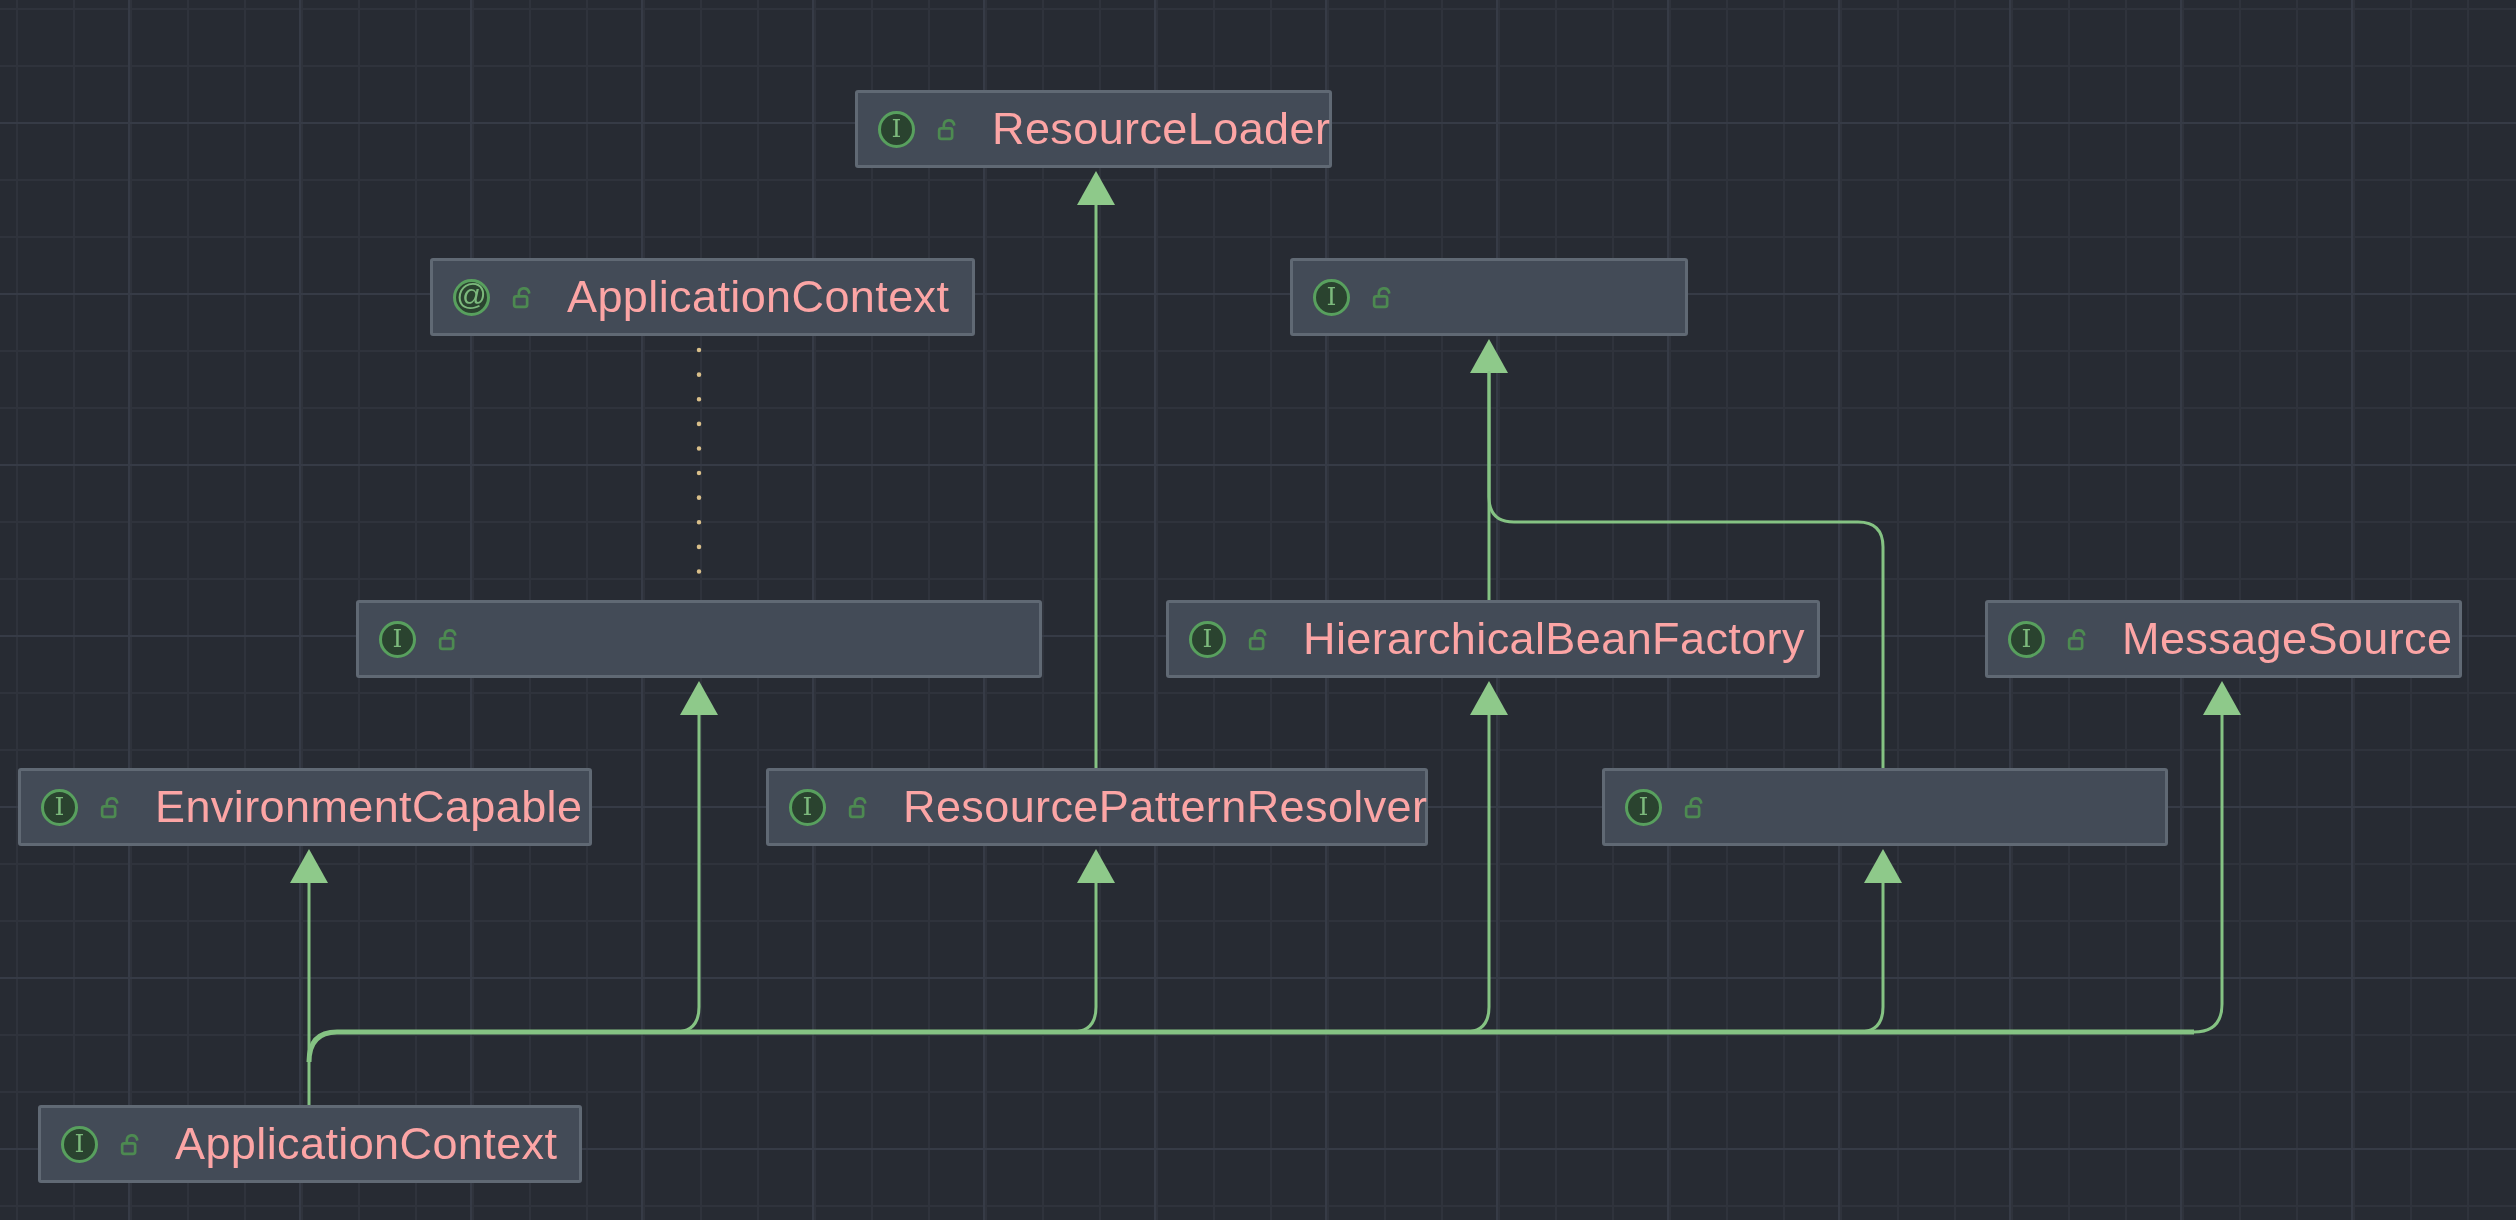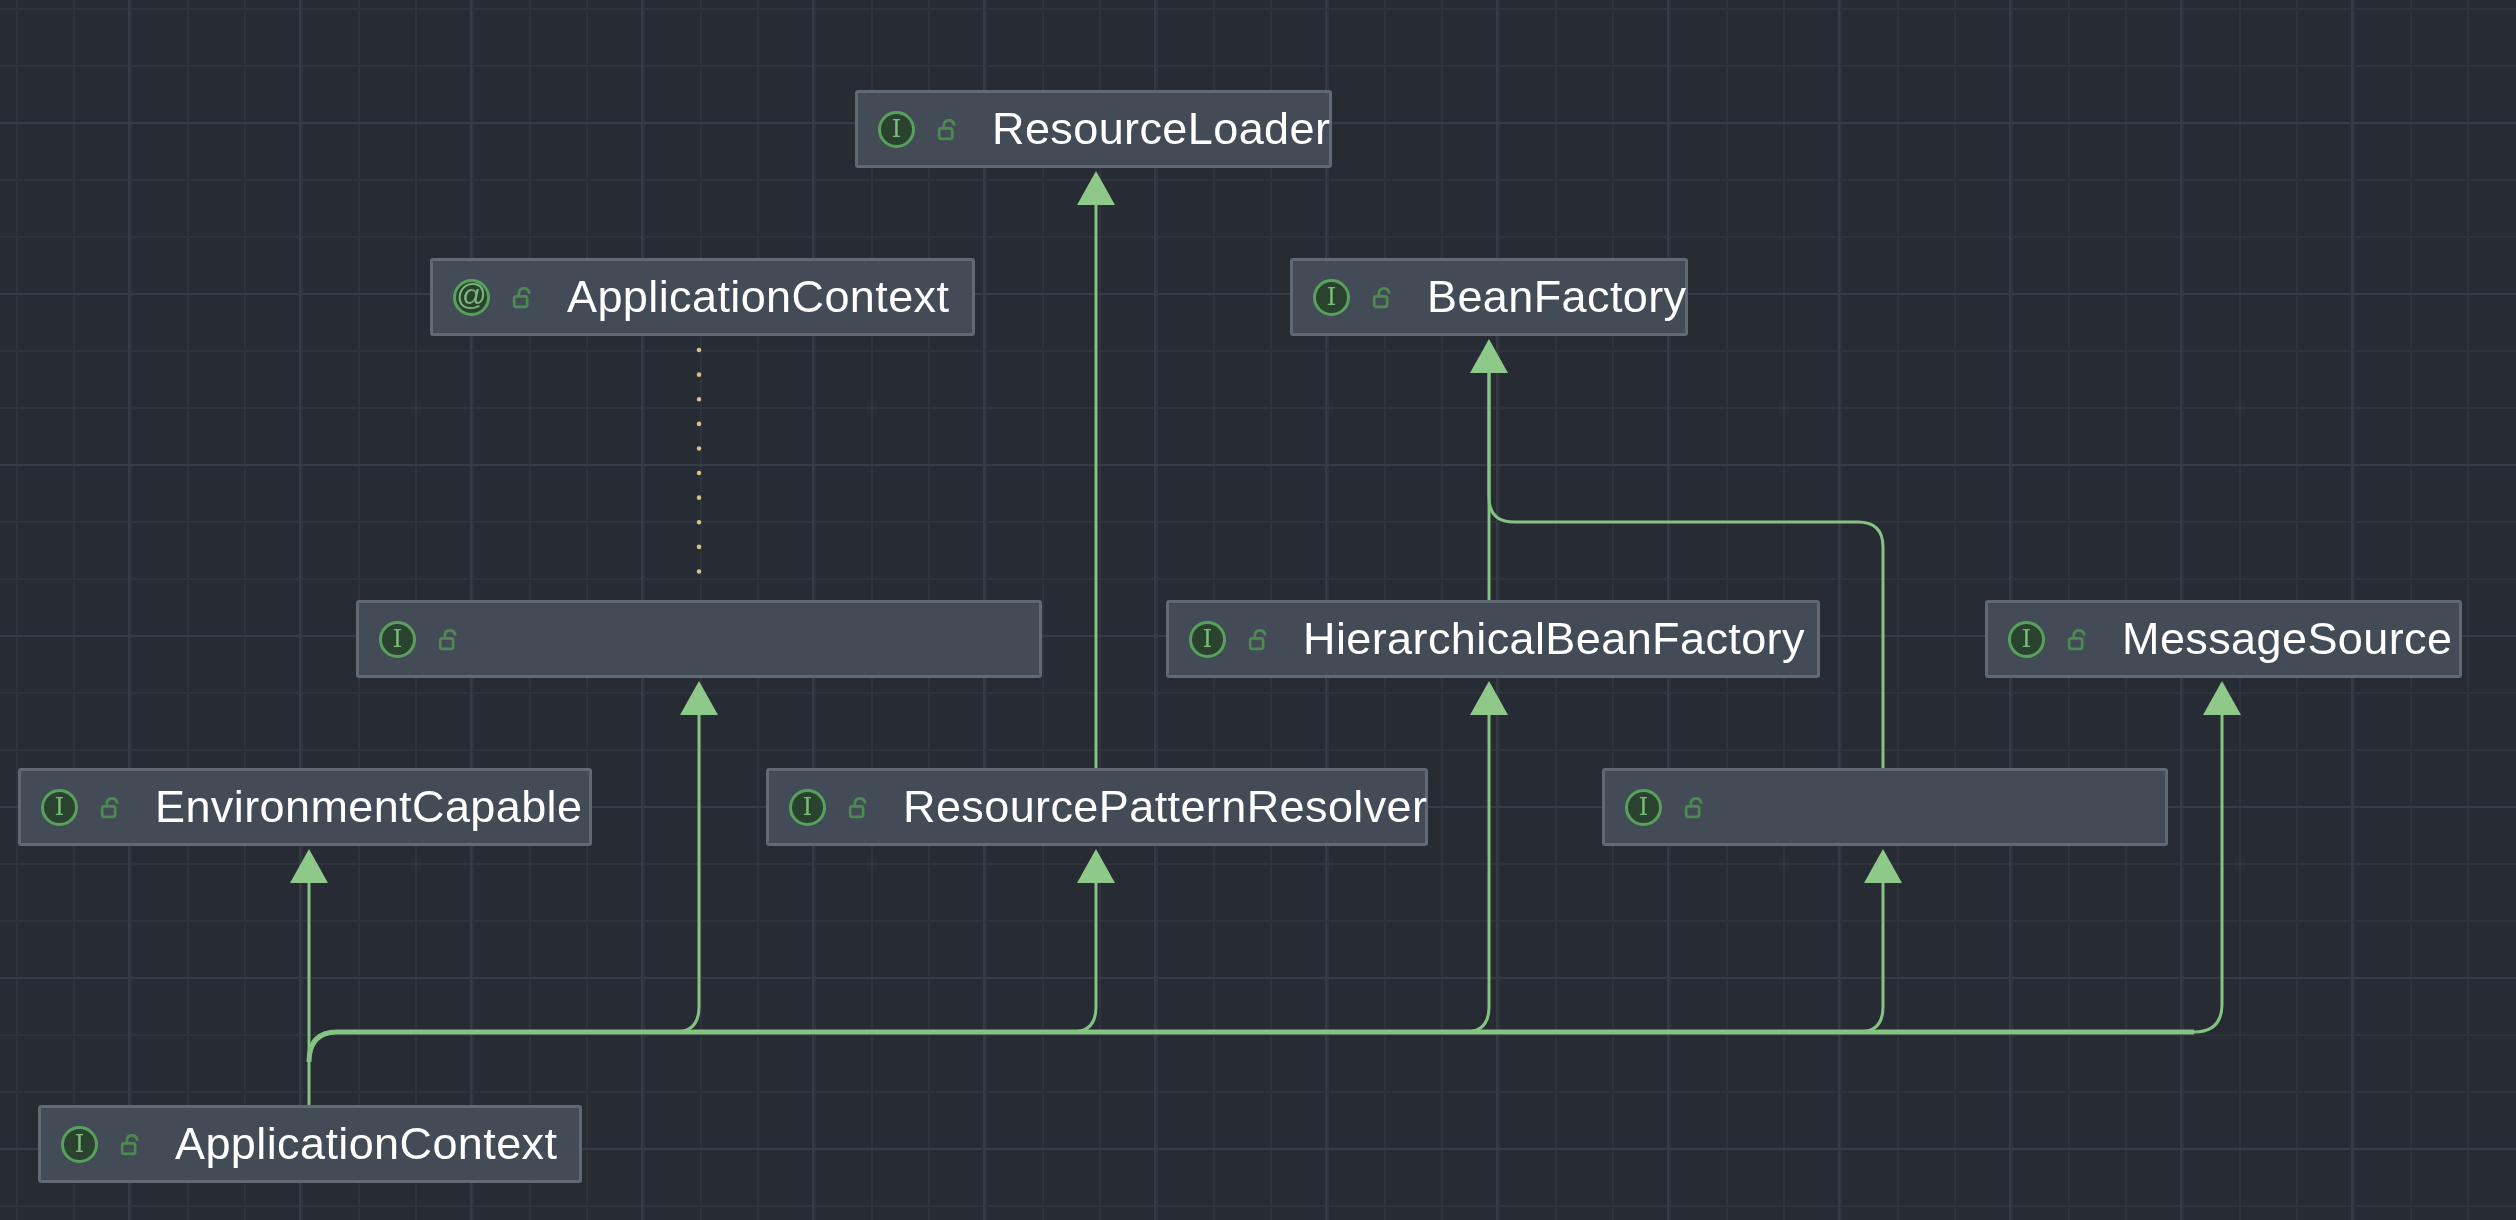--- a/index.html
+++ b/index.html
@@ -46,21 +46,21 @@
   }
   .type-icon.annotation .glyph{
     font-family:"Liberation Sans", sans-serif;
     font-size:30px;transform:translateY(-2px);
   }
   .lock{width:27px;height:27px;margin-left:20px;flex:0 0 auto;}
   .lock *{stroke:#4d8a51;stroke-width:2.6;fill:none;}
   .label{
     margin-left:30px;white-space:nowrap;
     font-family:"Liberation Sans", sans-serif;
-    font-size:45px;font-weight:400;color:#ffffff;letter-spacing:0.4px;
+    font-size:45px;font-weight:400;color:#fca5a5;letter-spacing:0.4px;
   }
 </style>
 </head>
 <body>
 
 <div class="canvas">
 
   <svg class="edges" width="2516" height="1220" viewBox="0 0 2516 1220">
 
     <g>
@@ -139,21 +139,20 @@
   </div>
 
   <div class="node" style="left:1290px;top:258px;width:398px">
     <span class="type-icon">
         <span class="glyph">I</span>
       </span>
     <svg class="lock" viewBox="0 0 26 26">
         <rect x="4" y="12" width="12.5" height="10" rx="2"></rect>
         <path d="M8.5 12 V9.2 A5 5 0 0 1 18.2 7.5 L18.6 9.3"></path>
       </svg>
-    <span class="label">BeanFactory</span>
   </div>
 
   <div class="node" style="left:356px;top:600px;width:686px">
     <span class="type-icon">
         <span class="glyph">I</span>
       </span>
     <svg class="lock" viewBox="0 0 26 26">
         <rect x="4" y="12" width="12.5" height="10" rx="2"></rect>
         <path d="M8.5 12 V9.2 A5 5 0 0 1 18.2 7.5 L18.6 9.3"></path>
       </svg>

